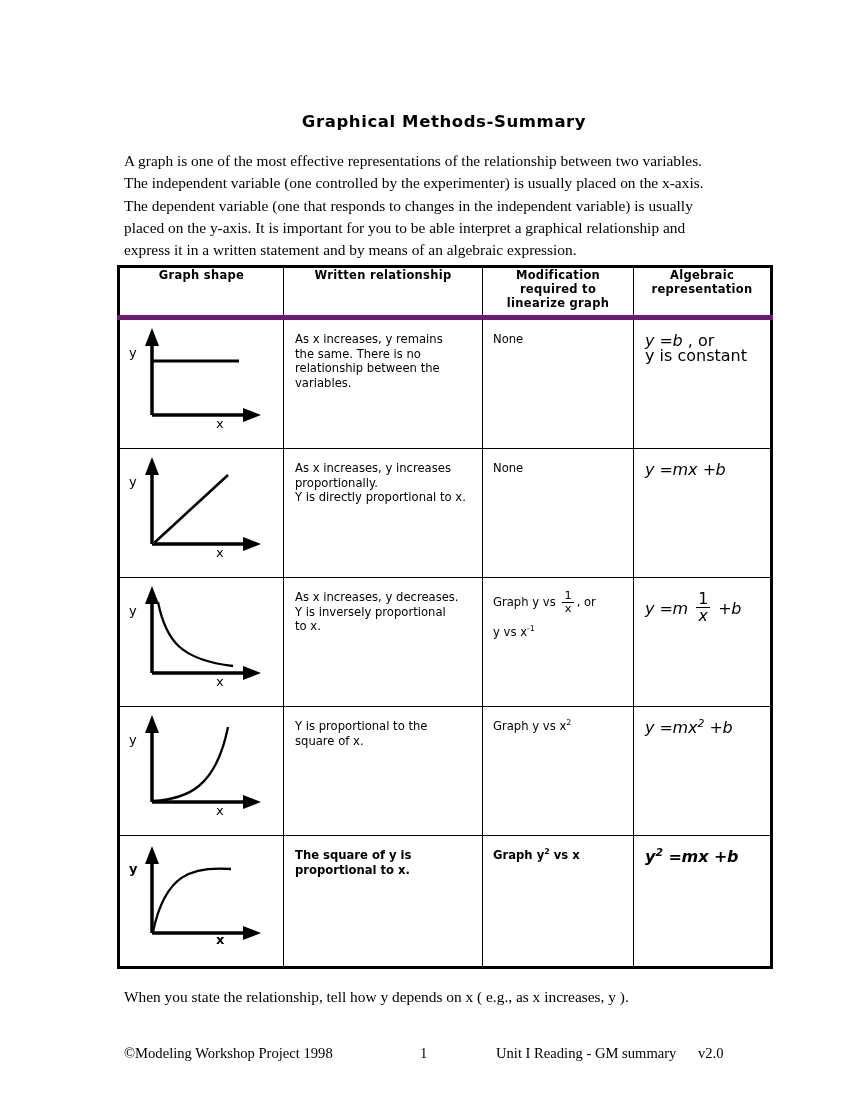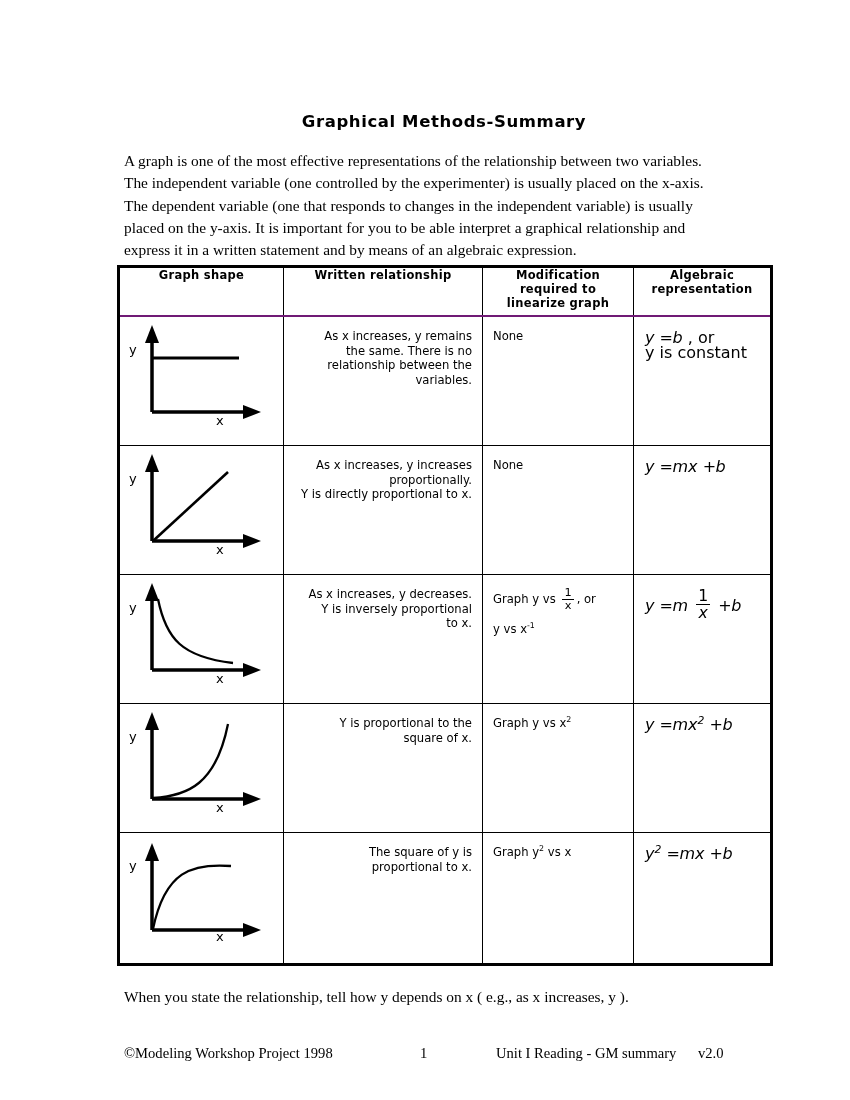--- a/index.html
+++ b/index.html
@@ -78,32 +78,31 @@
     text-align: center;
     vertical-align: middle;
     font-family: "DejaVu Sans", "Liberation Sans", sans-serif;
     font-weight: bold;
     font-size: 11.5px;
     line-height: 14px;
     letter-spacing: 0.3px;
     padding: 2px 4px;
     white-space: pre-line;
   }
-  thead tr { border-bottom: 2px solid #701a75; }
+  thead tr { border-bottom: 5px solid #701a75; }
 
   tbody td { height: 128px; }
-  tbody tr.last td { height: 130px; }
+  tbody tr.last td { height: 130px; font-weight: bold; }
 
   .cell-text {
     font-family: "DejaVu Sans", "Liberation Sans", sans-serif;
     font-size: 11.6px;
     line-height: 14.6px;
     padding: 12px 10px 0 11px;
     white-space: pre-line;
-    text-align: right;
   }
   .cell-mod {
     font-family: "DejaVu Sans", "Liberation Sans", sans-serif;
     font-size: 11.6px;
     line-height: 15px;
     padding: 12px 8px 0 10px;
   }
   .cell-alg {
     font-family: "DejaVu Sans", "Liberation Sans", sans-serif;
     font-size: 16px;

